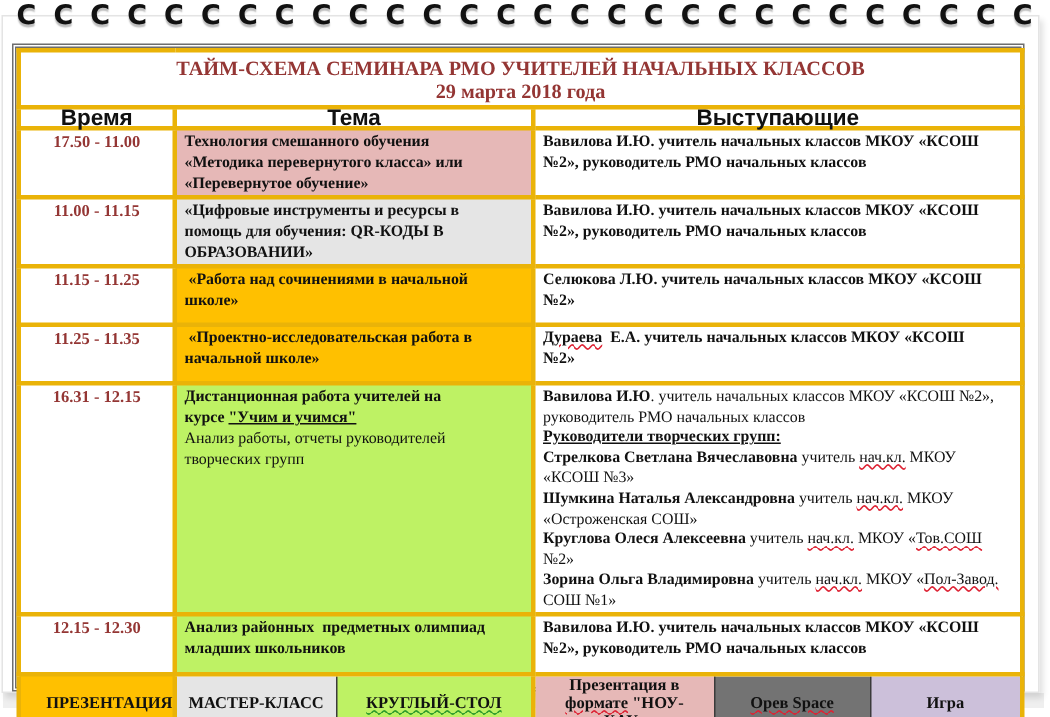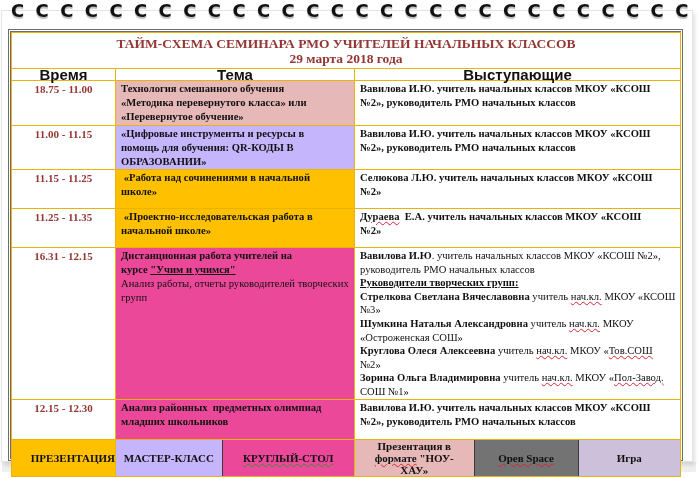--- a/index.html
+++ b/index.html
@@ -24,35 +24,35 @@
   }
 
   .frame {
     position: absolute; left: 8px; top: 29px; width: 675px; height: 432px;
     border: 3px double #6d6d6d;
   }
   table {
     position: absolute; left: 11px; top: 32px; width: 669px;
     border-collapse: collapse; table-layout: fixed;
   }
-  td, th { border: 1px solid #eab308; vertical-align: top; }
+  td, th { border: 3px solid #eab308; vertical-align: top; }
 
   .title-cell { text-align: center; color: #943634; font-weight: bold; font-size: 13.5px; line-height: 15px; padding: 3px 0 2px; }
   .head-cell { font-family: "Liberation Sans", sans-serif; font-size: 15px; font-weight: bold; text-align: center; height: 12px; line-height: 11px; color: #111; }
   .time-cell { color: #943634; font-weight: bold; font-size: 11px; text-align: center; padding-top: 1px; line-height: 14px; }
   .topic-cell { font-weight: bold; font-size: 10.6px; line-height: 14px; padding: 1px 4px 0 5px; color: #111; }
   .speaker-cell { font-weight: bold; font-size: 10.6px; line-height: 14px; padding: 1px 4px 0 5px; color: #111; }
   .speaker-cell .normal { font-weight: normal; }
   .u { text-decoration: underline; }
   .spell { text-decoration: underline wavy #d23; text-decoration-thickness: 1px; }
 
   .pink { background: #e6b8b7; }
-  .blue { background: #c4b5fd; }
+  .blue { background: #e5e5e5; }
   .orange { background: #ffc000; }
-  .green { background: #ec4899; }
+  .green { background: #bef264; }
   .lightblue { background: #737373; }
   .lilac { background: #ccc0da; }
 
   .footer-cell { font-weight: bold; font-size: 11px; text-align: right; vertical-align: middle; height: 36px; color: #111; line-height: 12px; }
   .footer-row td { padding: 0; }
   .footer-inner { width: 100%; height: 36px; display: table; table-layout: fixed; border-collapse: collapse; }
   .fc { display: table-cell; vertical-align: middle; text-align: center; border-right: 1px solid #3b3b3b; font-weight: bold; font-size: 11px; line-height: 12px; color: #111; margin-top: 28px; }
   .fc:last-child { border-right: none; }
 </style>
 </head>
@@ -107,21 +107,21 @@
       <div>29 марта 2018 года</div>
     </td>
   </tr>
   <tr>
     <td class="head-cell">Время</td>
     <td class="head-cell">Тема</td>
     <td class="head-cell">Выступающие</td>
   </tr>
 
   <tr style="height:45px">
-    <td class="time-cell">18.75 - 11.00</td>
+    <td class="time-cell">17.50 - 11.00</td>
     <td class="topic-cell pink">
       <div>Технология смешанного обучения</div>
       <div>«Методика  перевернутого класса» или</div>
       <div>«Перевернутое обучение»</div>
     </td>
     <td class="speaker-cell">
       <div>Вавилова И.Ю. учитель начальных классов МКОУ «КСОШ</div>
       <div>№2», руководитель РМО начальных классов</div>
     </td>
   </tr>

